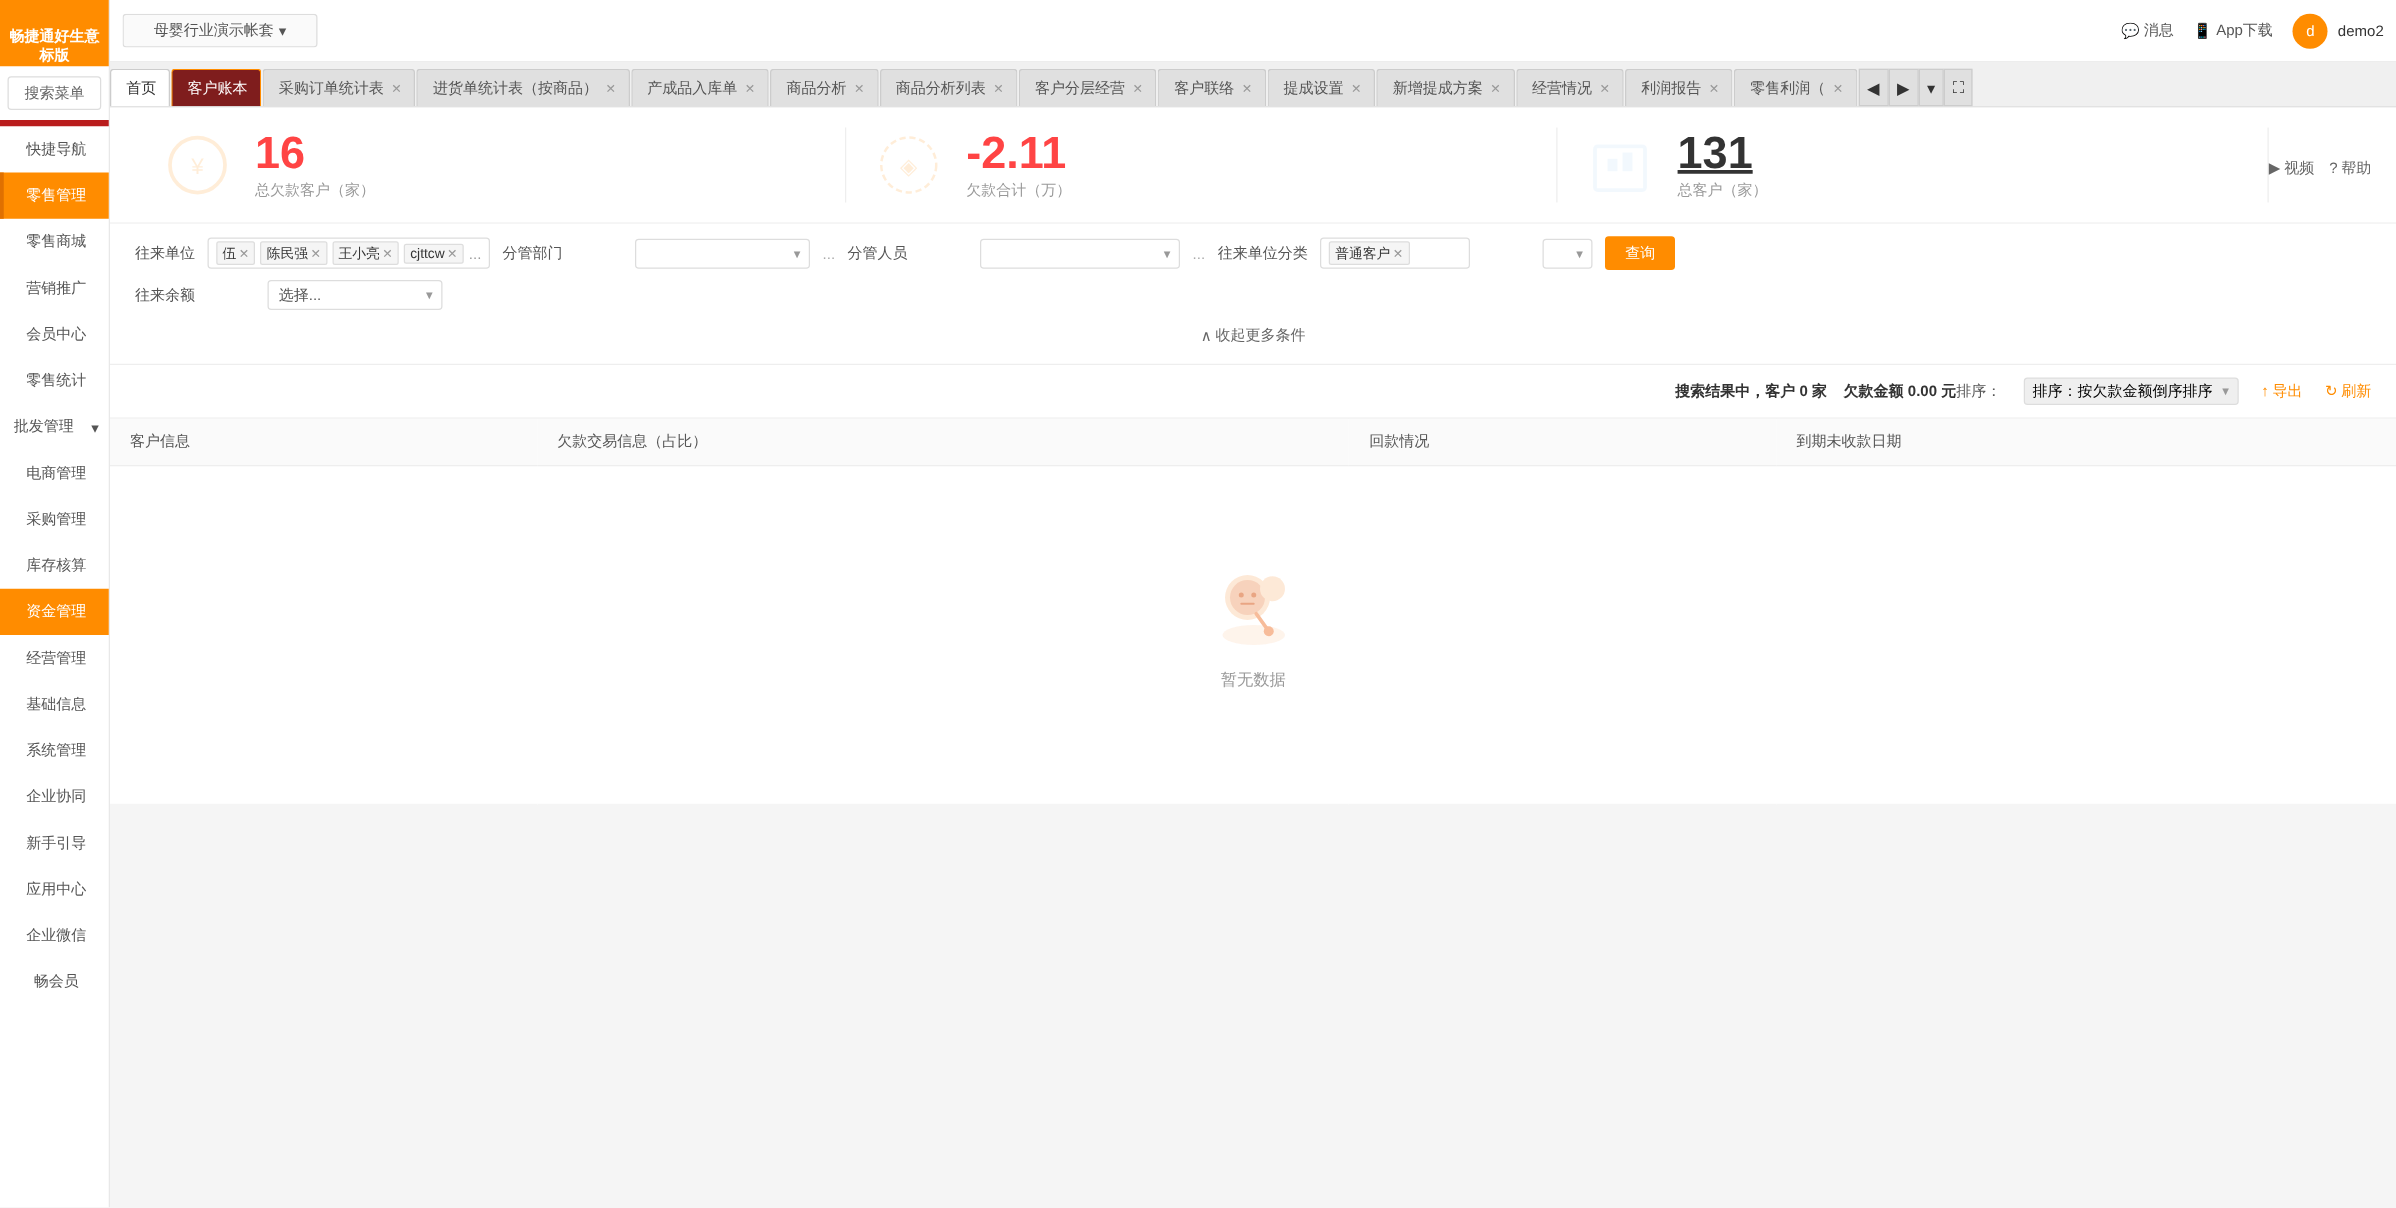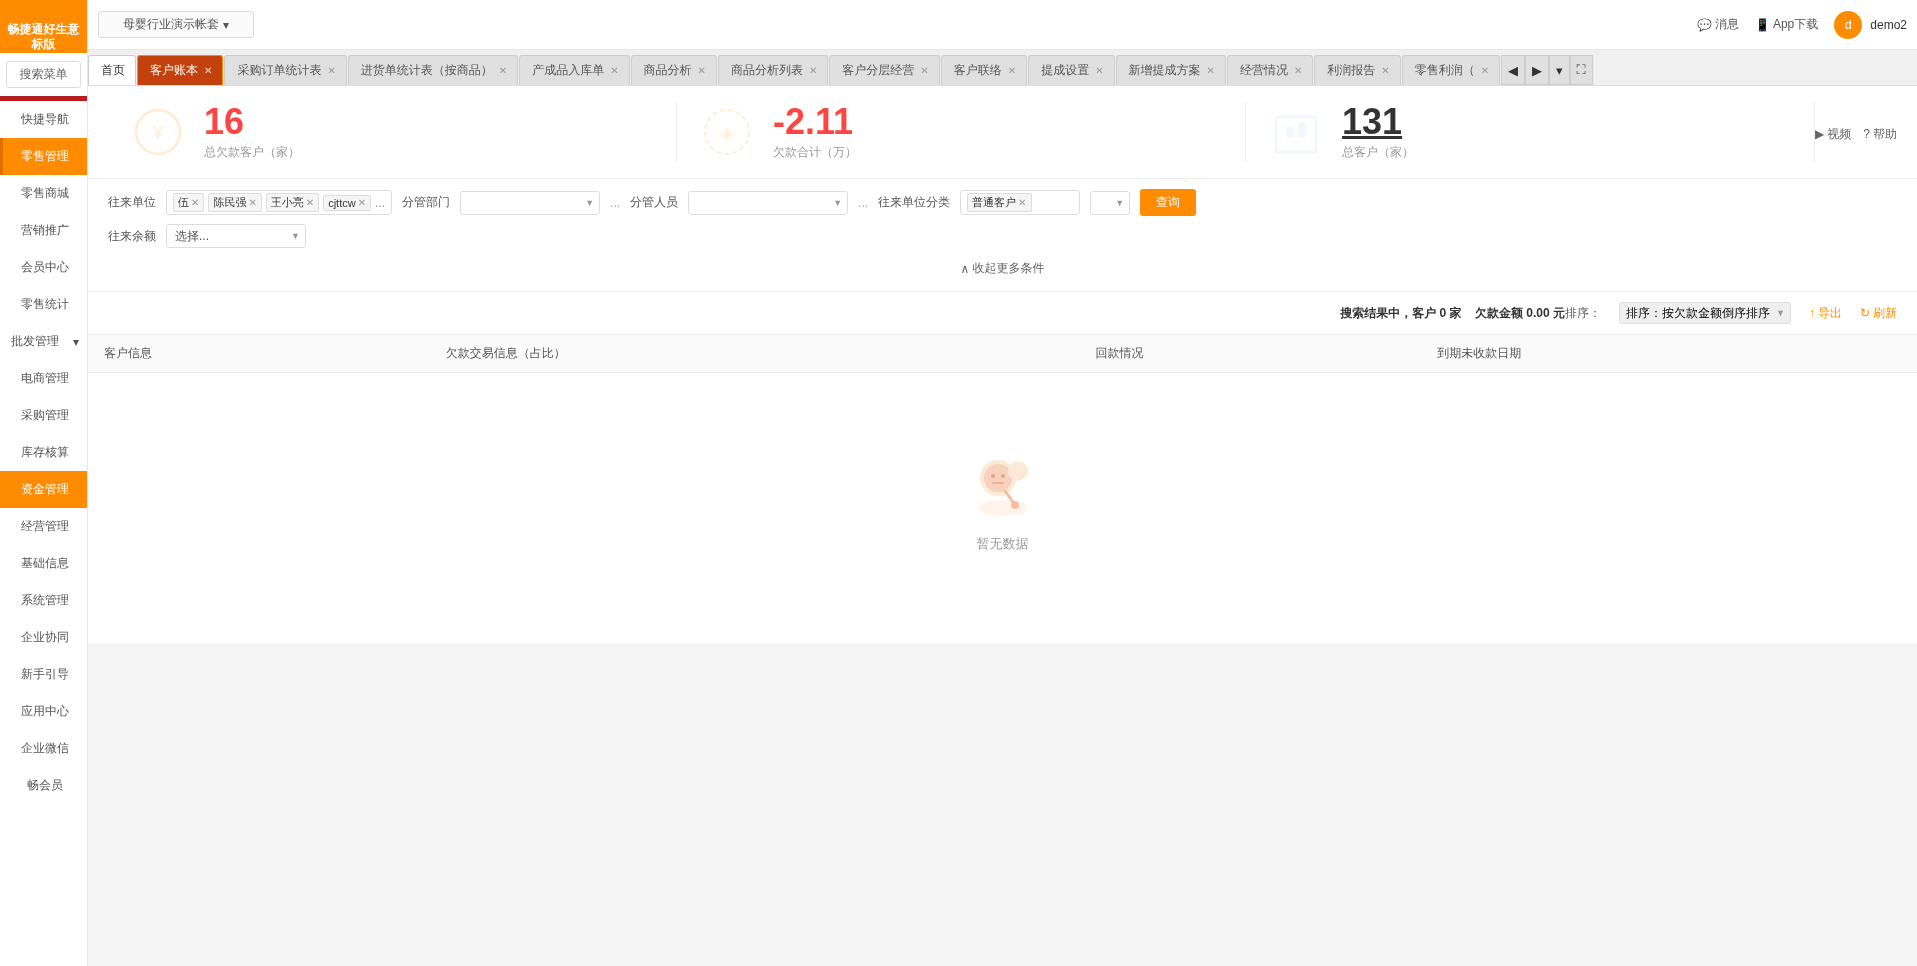--- a/index.html
+++ b/index.html
@@ -20,21 +20,21 @@
 
     
     .top-nav { height: 50px; background: #fff; border-bottom: 1px solid #e8e8e8; display: flex; align-items: center; padding: 0 10px; gap: 0; }
     .top-nav-left { display: flex; align-items: center; gap: 0; flex: 1; overflow: hidden; }
     .top-nav-right { display: flex; align-items: center; gap: 16px; flex-shrink: 0; }
     .top-dropdown { display: flex; align-items: center; gap: 4px; padding: 4px 24px; border: 1px solid #ddd; border-radius: 3px; cursor: pointer; font-size: 12px; color: #555; background: #fafafa; margin-right: 8px; }
 
     
     .tabs-bar { height: 36px; background: #f0f0f0; display: flex; align-items: flex-end; overflow: hidden; padding-left: 0; border-bottom: 1px solid #ddd; }
     .tab { display: flex; align-items: center; gap: 4px; padding: 6px 10px 6px 12px; background: #e0e0e0; border: 1px solid #ccc; border-bottom: none; font-size: 12px; color: #555; cursor: pointer; white-space: nowrap; margin-right: 1px; border-radius: 3px 3px 0 0; height: 30px; }
-    .tab.active { background: #c2410c; color: #fff; border-color: #ff8c00; }
+    .tab.active { background: #7f1d1d; color: #fff; border-color: #ff8c00; flex-direction: column; }
     .tab.home { background: #fff; color: #333; }
     .tab-close { font-size: 10px; color: #999; cursor: pointer; margin-left: 2px; }
     .tab.active .tab-close { color: rgba(255,255,255,0.8); }
     .tabs-nav-btn { padding: 0 6px; height: 30px; background: #e0e0e0; border: 1px solid #ccc; cursor: pointer; display: flex; align-items: center; align-self: flex-end; }
 
     
     .user-area { display: flex; align-items: center; gap: 8px; font-size: 12px; }
     .user-avatar { width: 28px; height: 28px; border-radius: 50%; background: #ff8c00; display: flex; align-items: center; justify-content: center; color: #fff; font-size: 12px; }
     .msg-btn { display: flex; align-items: center; gap: 3px; font-size: 12px; color: #555; cursor: pointer; }
     .app-btn { display: flex; align-items: center; gap: 3px; font-size: 12px; color: #555; cursor: pointer; }
@@ -58,21 +58,21 @@
 
     
     .filter-bar { background: #fff; padding: 10px 20px; border-bottom: 1px solid #eee; }
     .filter-row { display: flex; align-items: center; gap: 10px; flex-wrap: wrap; margin-bottom: 8px; }
     .filter-row:last-child { margin-bottom: 0; }
     .filter-label { font-size: 12px; color: #555; white-space: nowrap; }
     .filter-tags { display: flex; align-items: center; gap: 4px; flex-wrap: wrap; border: 1px solid #ddd; border-radius: 3px; padding: 2px 6px; min-width: 200px; background: #fff; }
     .filter-tag { display: flex; align-items: center; gap: 2px; background: #f5f5f5; border: 1px solid #ddd; border-radius: 2px; padding: 1px 4px; font-size: 11px; }
     .filter-tag-close { cursor: pointer; color: #999; font-size: 10px; }
     .filter-more { color: #999; cursor: pointer; font-size: 12px; }
-    .filter-select { border: 1px solid #ddd; border-radius: 3px; padding: 4px 24px 4px 8px; font-size: 12px; color: #555; background: #fff; cursor: pointer; appearance: none; position: relative; min-width: 140px; }
+    .filter-select { border: 1px solid #ddd; border-radius: 3px; padding: 4px 24px 4px 8px; font-size: 12px; color: #555; background: #fff; cursor: pointer; appearance: none; position: relative; min-width: 140px; margin-left: 48px; }
     .filter-select-wrap { position: relative; display: inline-block; }
     .filter-select-wrap::after { content: '▼'; position: absolute; right: 6px; top: 50%; transform: translateY(-50%); font-size: 9px; color: #999; pointer-events: none; }
     .collapse-btn { display: flex; align-items: center; gap: 3px; font-size: 12px; color: #666; cursor: pointer; justify-content: center; padding: 4px; }
     .btn-query { background: #ff8c00; color: #fff; border: none; border-radius: 3px; padding: 5px 16px; font-size: 12px; cursor: pointer; }
 
     
     .table-area { background: #fff; margin: 0; }
     .table-toolbar { display: flex; align-items: center; justify-content: flex-end; padding: 10px 20px; border-bottom: 1px solid #eee; }
     .result-info { font-size: 12px; color: #555; }
     .result-info span { color: #333; font-weight: bold; }

